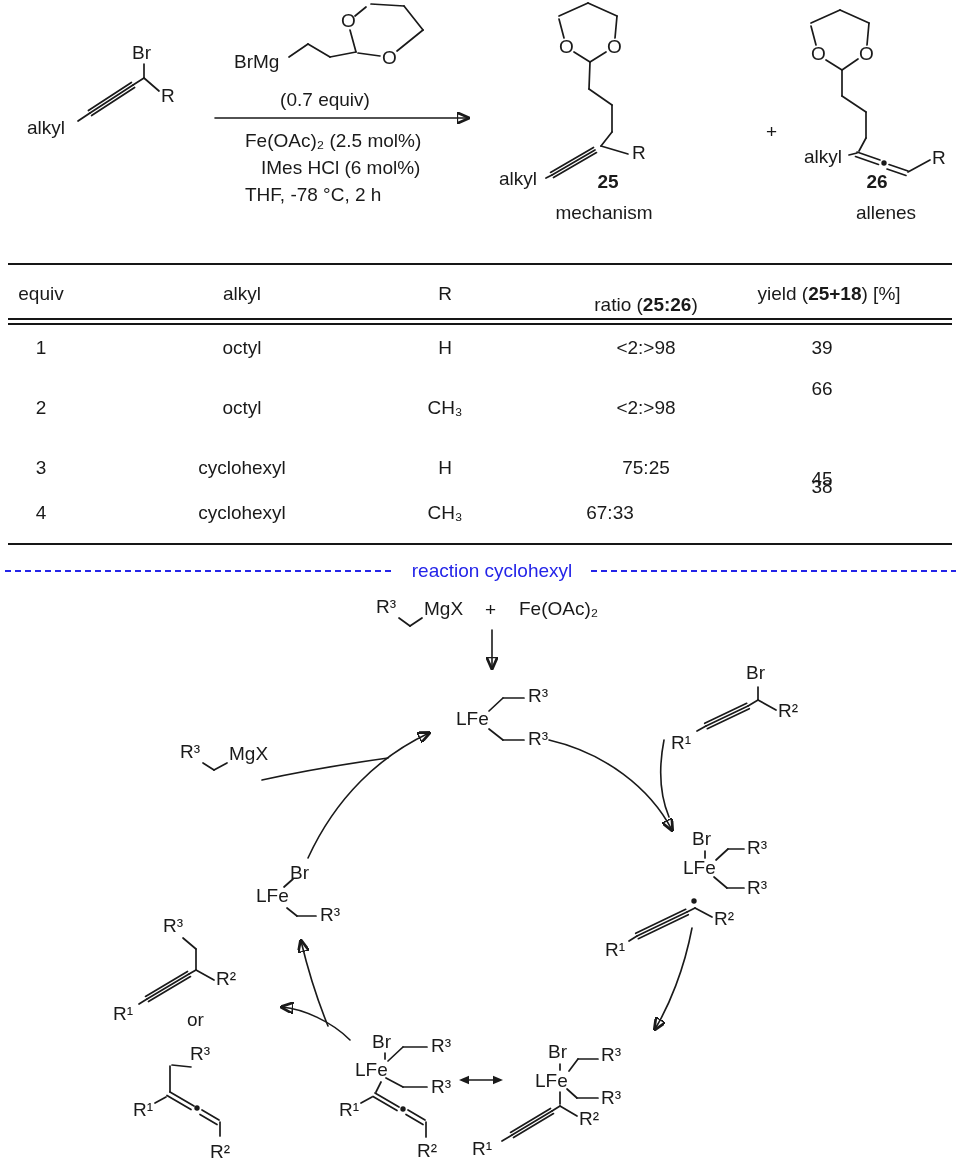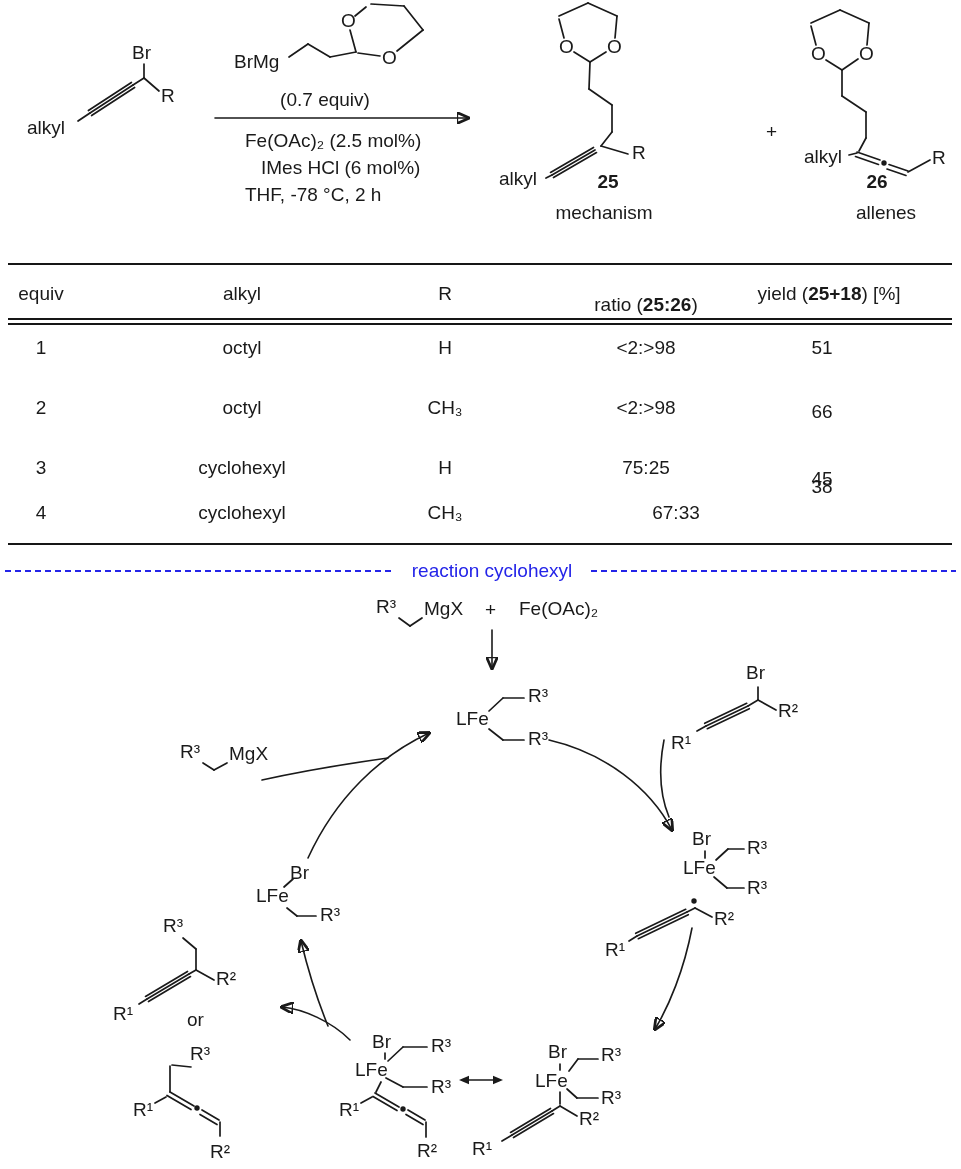--- a/index.html
+++ b/index.html
@@ -254,41 +254,41 @@
       <span class="cell" style="left:445px;top:283px">R</span>
       <span class="cell" style="left:646px;top:294px"><span>ratio (</span><b>25:26</b><span>)</span></span>
       <span class="cell" style="left:829px;top:283px"><span>yield (</span><b>25+18</b><span>) [%]</span></span>
     </div>
 
     <div>
       <span class="cell" style="left:41px;top:337px">1</span>
       <span class="cell" style="left:242px;top:337px">octyl</span>
       <span class="cell" style="left:445px;top:337px">H</span>
       <span class="cell" style="left:646px;top:337px">&lt;2:&gt;98</span>
-      <span class="cell" style="left:822px;top:337px">51</span>
+      <span class="cell" style="left:822px;top:337px">39</span>
     </div>
     <div>
       <span class="cell" style="left:41px;top:397px">2</span>
       <span class="cell" style="left:242px;top:397px">octyl</span>
       <span class="cell" style="left:445px;top:397px">CH₃</span>
       <span class="cell" style="left:646px;top:397px">&lt;2:&gt;98</span>
-      <span class="cell" style="left:822px;top:401px">66</span>
+      <span class="cell" style="left:822px;top:378px">66</span>
     </div>
     <div>
       <span class="cell" style="left:41px;top:457px">3</span>
       <span class="cell" style="left:242px;top:457px">cyclohexyl</span>
       <span class="cell" style="left:445px;top:457px">H</span>
       <span class="cell" style="left:646px;top:457px">75:25</span>
       <span class="cell" style="left:822px;top:468px">45</span>
     </div>
     <div>
       <span class="cell" style="left:41px;top:502px">4</span>
       <span class="cell" style="left:242px;top:502px">cyclohexyl</span>
       <span class="cell" style="left:445px;top:502px">CH₃</span>
-      <span class="cell" style="left:676px;top:502px">67:33</span>
+      <span class="cell" style="left:610px;top:502px">67:33</span>
       <span class="cell" style="left:822px;top:476px">38</span>
     </div>
   </div>
 
   <div>
     <div class="dash" style="left:5px;width:389px"></div>
     <span class="divlabel">reaction cyclohexyl</span>
     <div class="dash" style="left:591px;width:365px"></div>
   </div>
 

